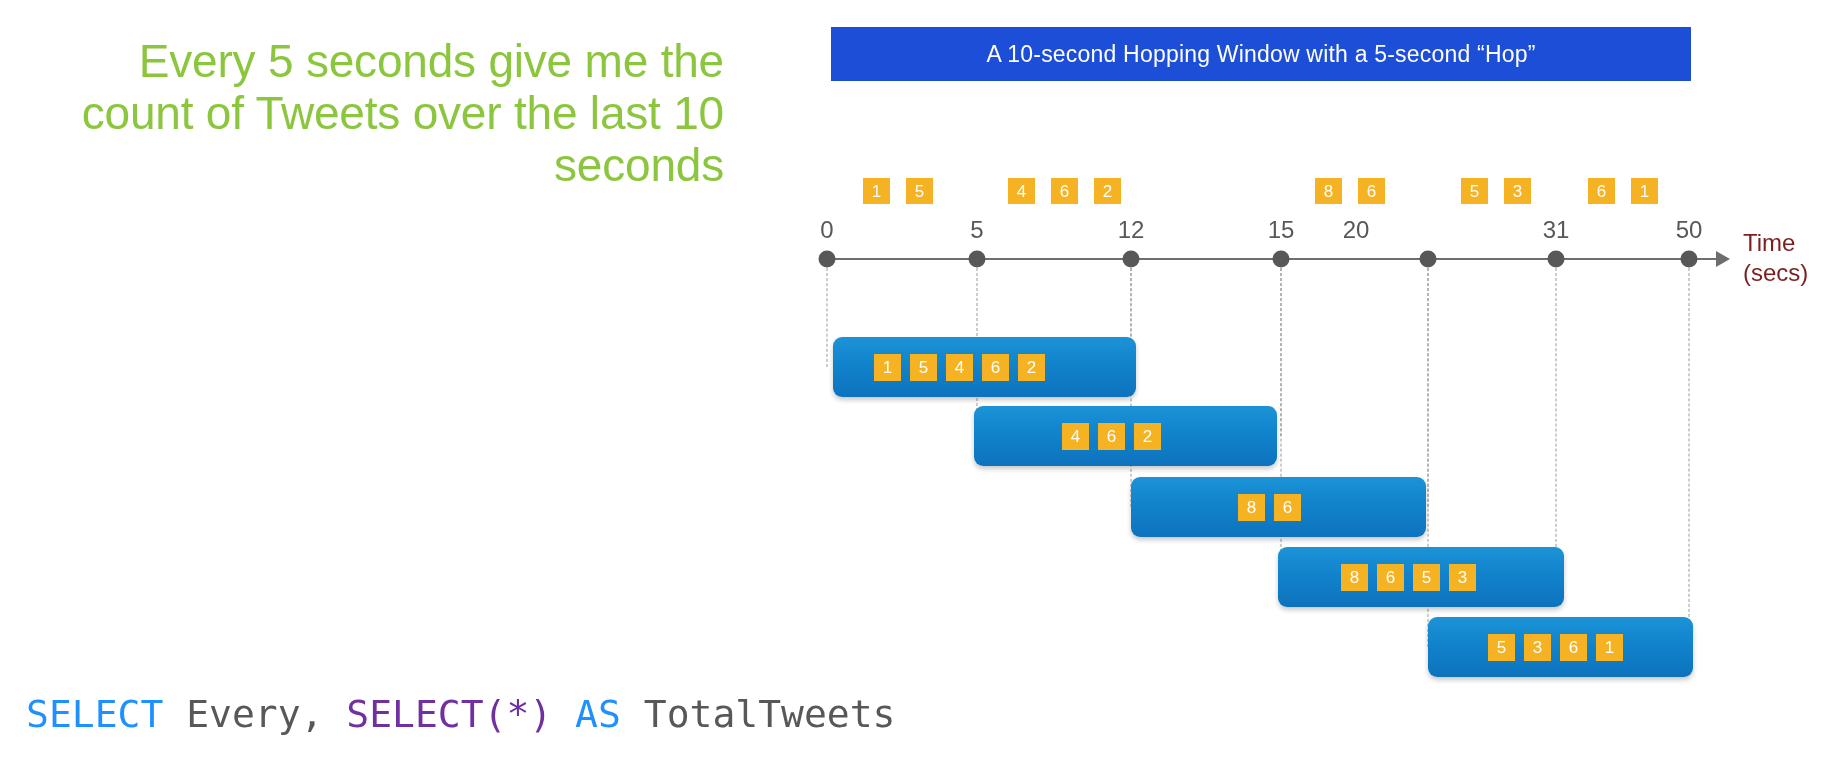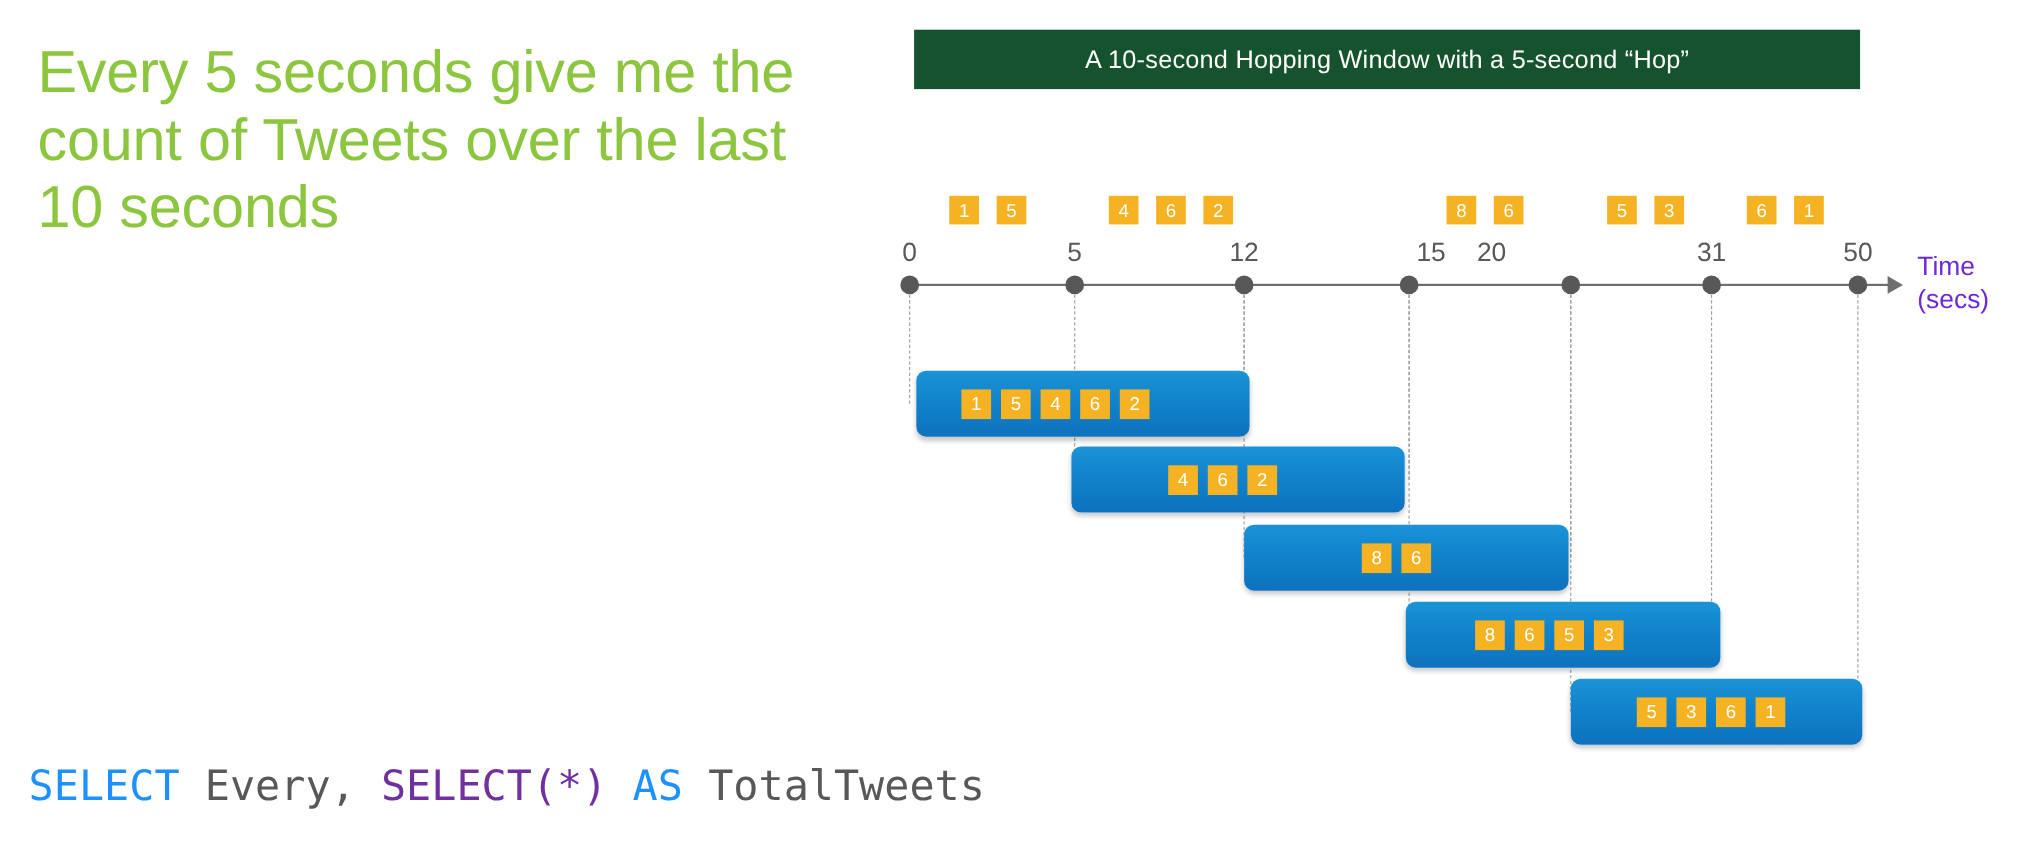--- a/index.html
+++ b/index.html
@@ -11,33 +11,34 @@
     position:relative;
   }
   .slide{position:absolute;inset:0;}
 
   
   #headline{
     position:absolute;
     left:34px; top:36px;
     width:690px;
     color:#8CC63E;
-    font-size:54px;
+    font-size:46px;
     line-height:1.13;
     font-weight:400;
     letter-spacing:-0.2px;
     white-space:pre-wrap;
+    text-align:right;
   }
 
   
   #banner{
     position:absolute;
     left:831px; top:27px;
     width:860px; height:54px;
-    background:#14532d;
+    background:#1d4ed8;
     display:flex;align-items:center;justify-content:center;
   }
   #banner-label{
     color:#ffffff;
     font-size:23px;
     font-weight:300;
     letter-spacing:.2px;
     white-space:nowrap;
   }
 
@@ -60,21 +61,21 @@
     position:absolute;
     left:1716px; top:251px;
     width:0;height:0;
     border-top:8px solid transparent;
     border-bottom:8px solid transparent;
     border-left:14px solid #6E6E6E;
   }
   #axis-caption{
     position:absolute;
     left:1743px; top:228px;
-    color:#6d28d9;
+    color:#7f1d1d;
     font-size:24px;
     line-height:1.26;
     font-weight:300;
     white-space:pre;
   }
 
   .tick-dot{
     position:absolute;
     width:17px;height:17px;border-radius:50%;
     background:#585858;
@@ -170,21 +171,21 @@
         <div class="chip axis-chip" style="left: 1461px;">5</div>
         <div class="chip axis-chip" style="left: 1504px;">3</div>
         <div class="chip axis-chip" style="left: 1588px;">6</div>
         <div class="chip axis-chip" style="left: 1631px;">1</div>
       </div>
 
     <div id="axis-labels" class="tl-layer">
         <div class="tick-label" style="left: 827px;">0</div>
         <div class="tick-label" style="left: 977px;">5</div>
         <div class="tick-label" style="left: 1131px;">12</div>
-        <div class="tick-label" style="left: 1281px; margin-left: 20px;">15</div>
+        <div class="tick-label" style="left: 1281px;">15</div>
         <div class="tick-label" style="left: 1356px;">20</div>
         <div class="tick-label" style="left: 1556px;">31</div>
         <div class="tick-label" style="left: 1689px;">50</div>
       </div>
 
     <div id="axis-line"></div>
     <div id="axis-arrow"></div>
 
     <div id="axis-dots" class="tl-layer">
         <div class="tick-dot" style="left: 827px;"></div>

